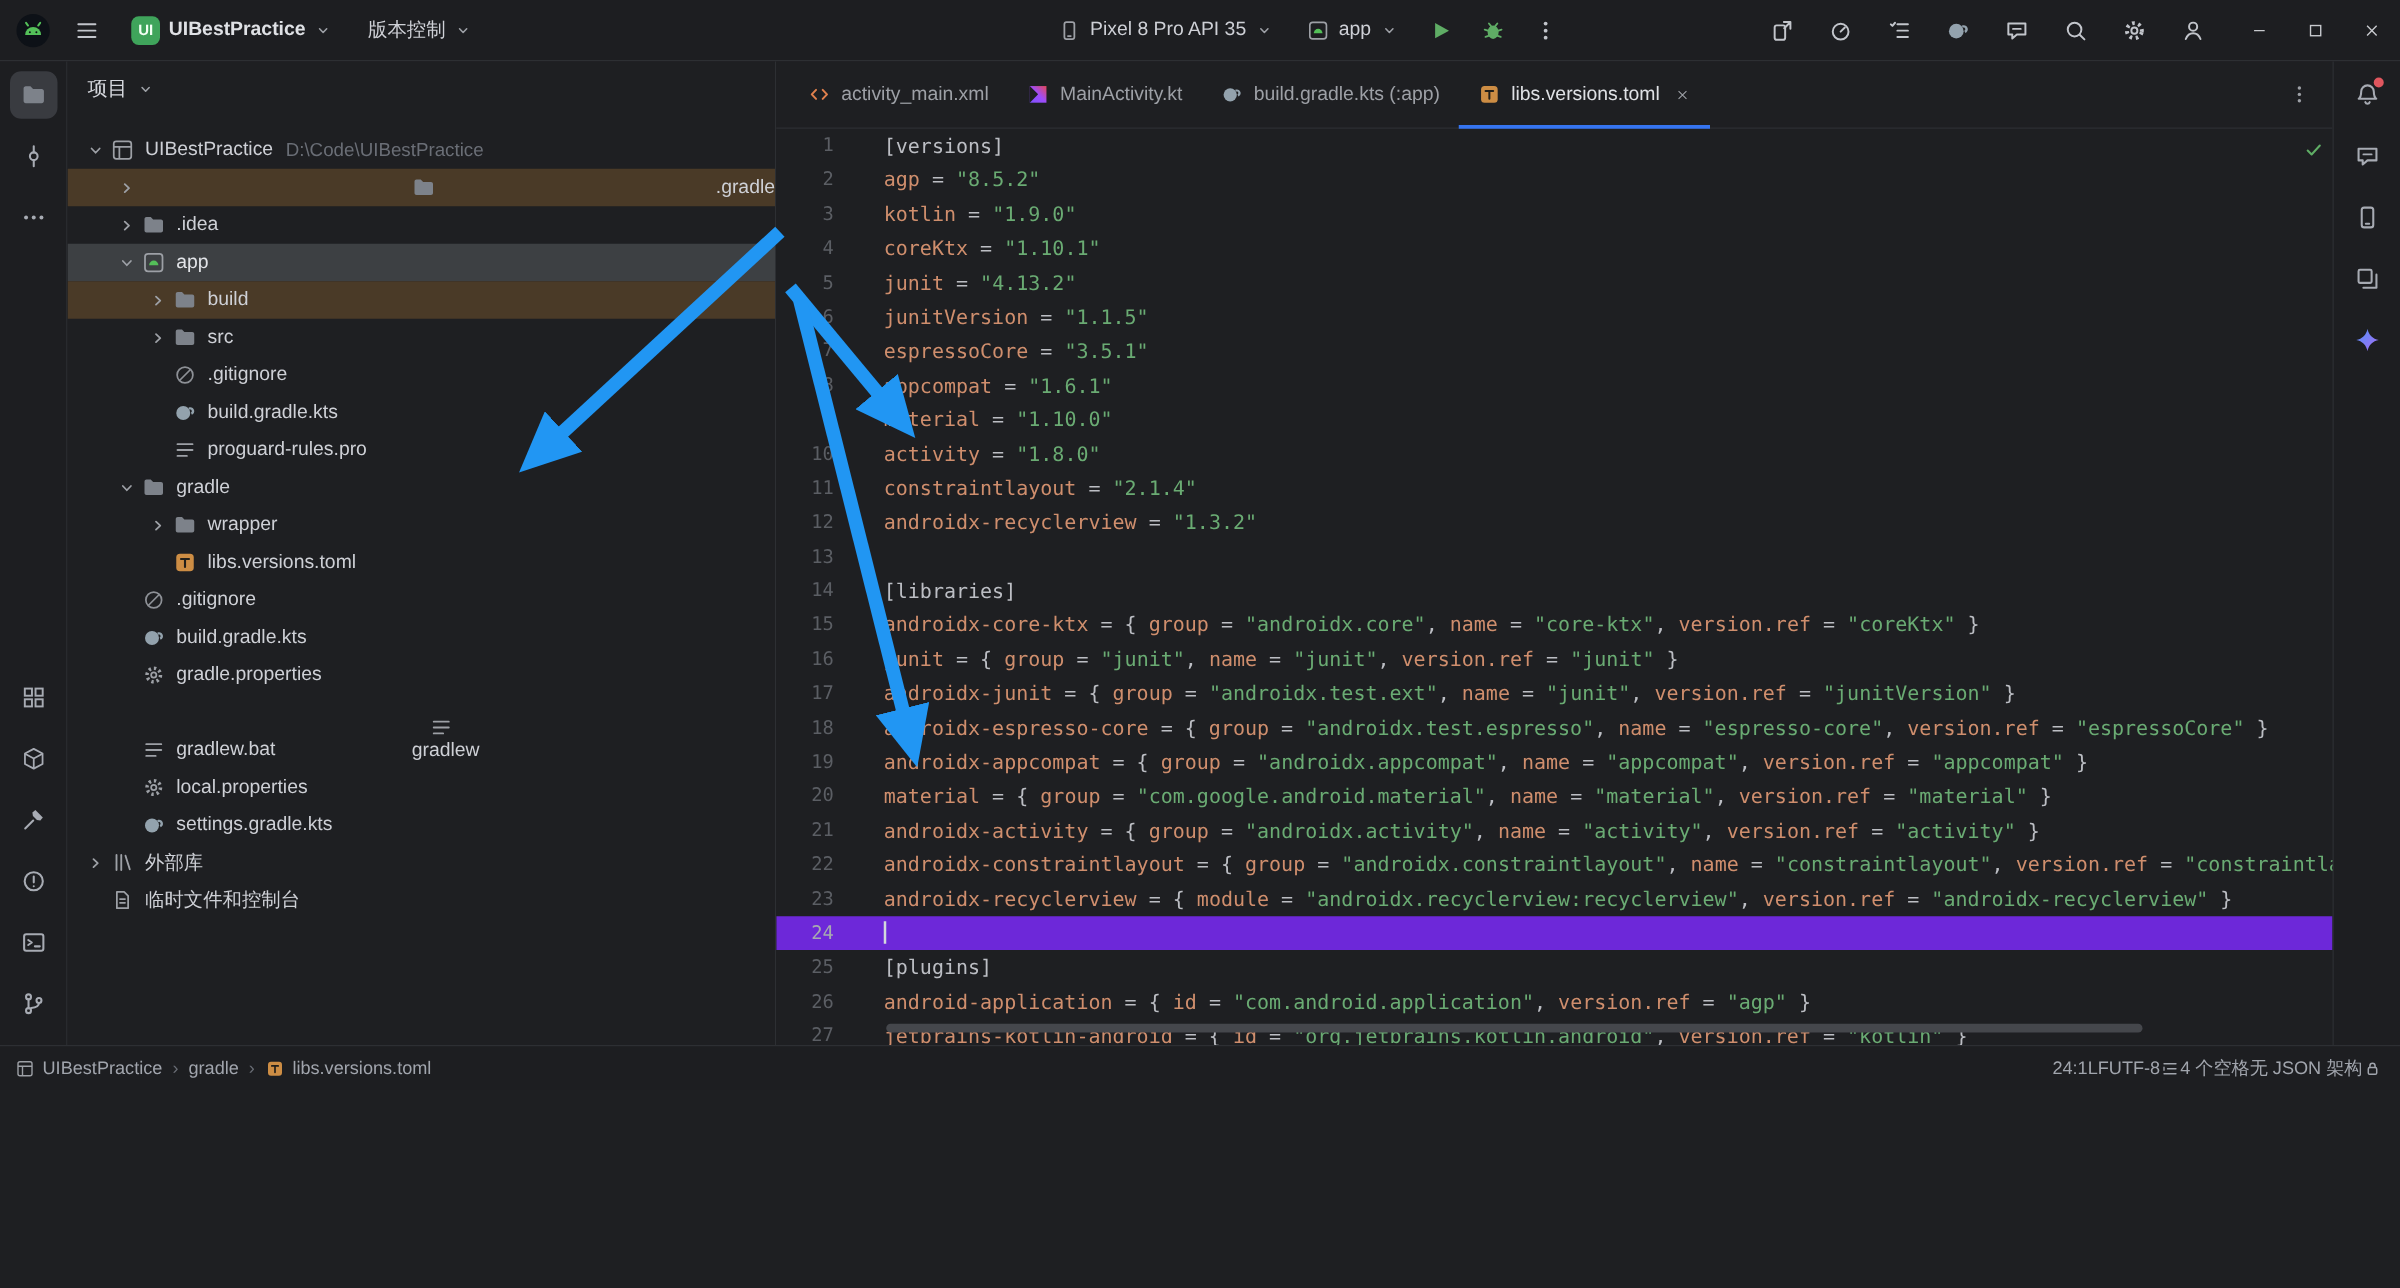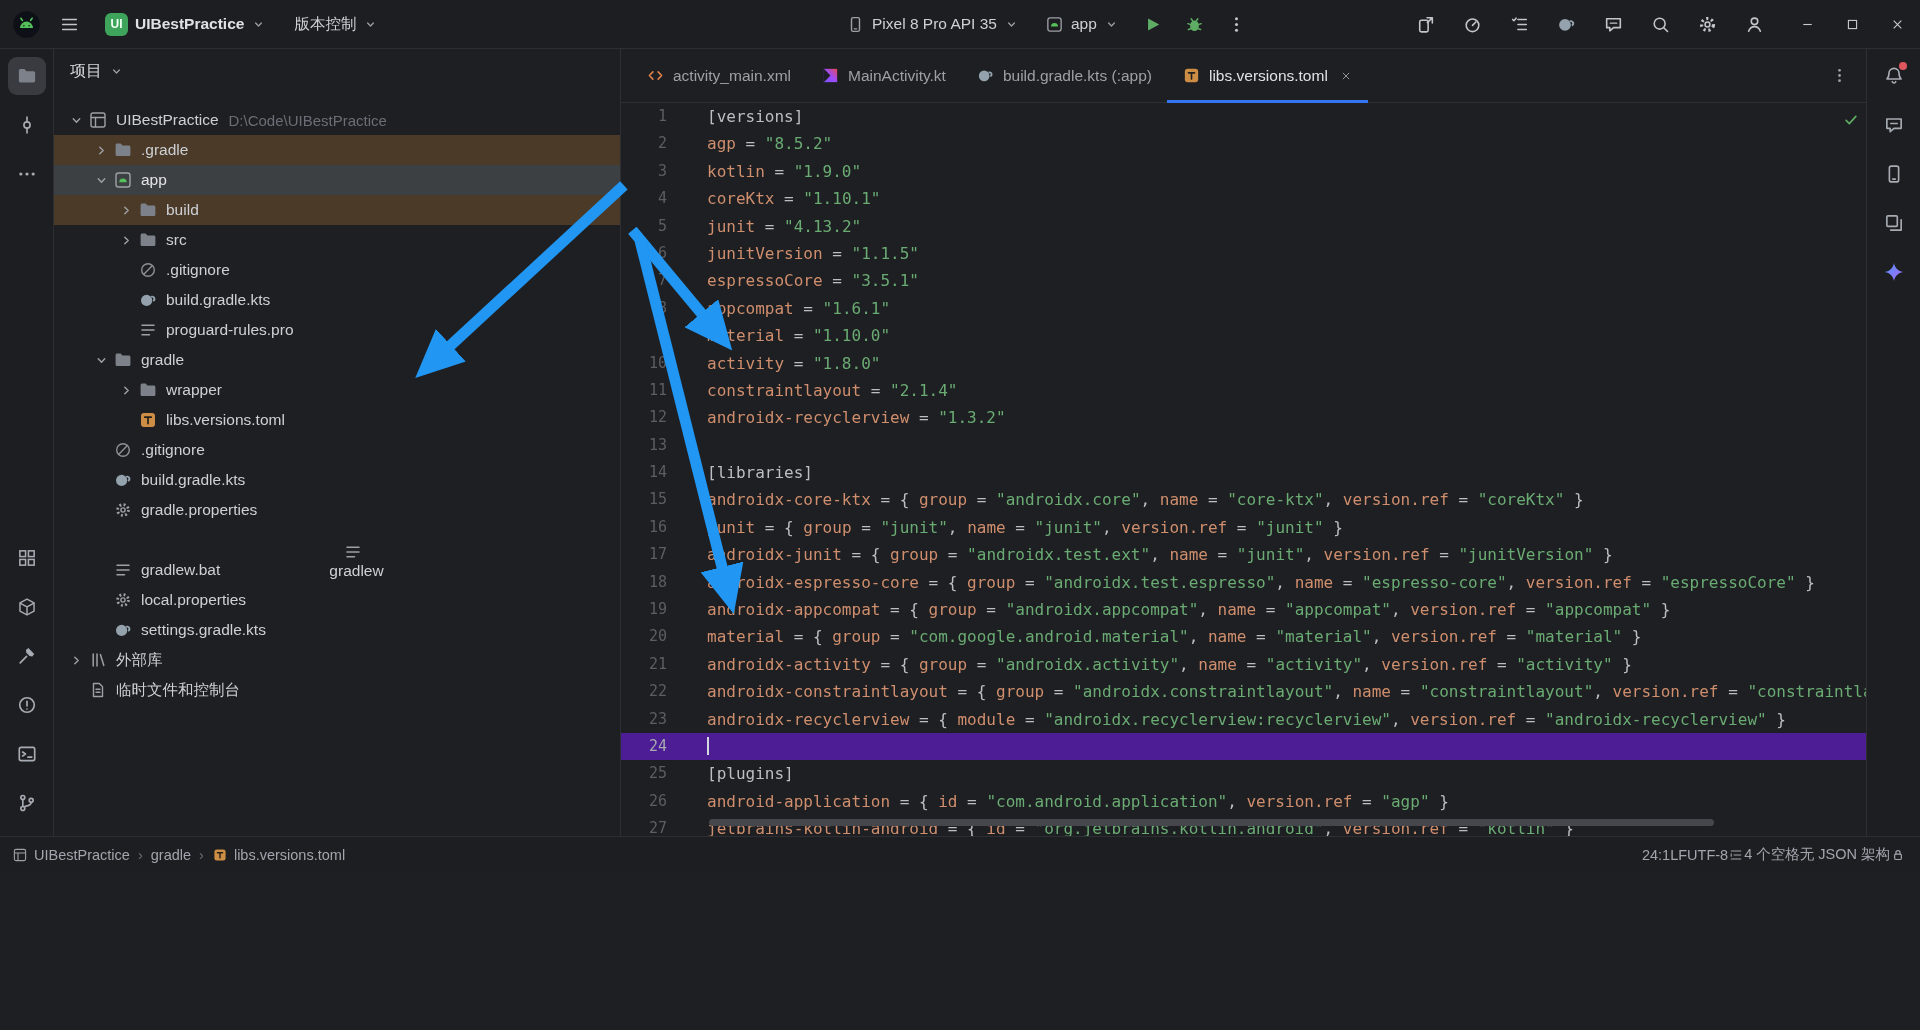--- a/index.html
+++ b/index.html
@@ -57,21 +57,21 @@
   .tabs{flex:0 0 54px;display:flex;align-items:stretch;padding-left:10px;border-bottom:1px solid #2d2f33;}
   .tab{display:flex;align-items:center;gap:8px;padding:0 15px;font-size:15.5px;color:#9da0a6;position:relative;white-space:nowrap;}
   .tab .i18{color:#9da0a6;}
   .tab.active{color:#dfe1e5;}
   .tab.active::after{content:'';position:absolute;left:0;right:0;bottom:-1px;height:3px;background:#3574f0;}
   .tab-close{width:14px;height:14px;display:inline-flex;margin-left:3px;color:#9da0a6;}
   .tabs-kebab{margin-left:auto;margin-right:14px;align-self:center;width:26px;height:26px;display:flex;align-items:center;justify-content:center;color:#9da0a6;}
   .tabs-kebab svg{width:19px;height:19px;}
   .editor-body{position:relative;flex:1;overflow:hidden;font-family:"DejaVu Sans Mono",monospace;}
   .code-row{display:flex;height:27.4px;line-height:27.4px;white-space:pre;}
-  .code-row.current{background:#4c1d95;}
+  .code-row.current{background:#6d28d9;}
   .ln{flex:0 0 86px;text-align:right;padding-right:40px;color:#5b5e64;font-size:15px;}
   .code-row.current .ln{color:#a7aab0;}
   .lt{font-size:16px;color:#bcbec4;}
   .c-key{color:#cf8e6d;}
   .c-str{color:#6aab73;}
   .c-sec{color:#bcbec4;}
   .caret{display:inline-block;width:2px;height:18px;background:#d4d7dd;vertical-align:-3px;}
   .inspect{position:absolute;top:8px;right:6px;width:18px;height:18px;display:inline-flex;}
   .hscroll{position:absolute;left:88px;width:1005px;bottom:10px;height:7px;background:#45474c;border-radius:4px;}
 
@@ -331,32 +331,45 @@
             </span>
             <span class="tree-icon">
               <svg viewBox="0 0 20 20" fill="none" stroke="#9da0a6" stroke-width="1.4">
                 <rect x="3" y="3" width="14" height="14" rx="2"></rect>
                 <path d="M3 7.5h14M7.5 7.5V17"></path>
               </svg>
             </span>
             <span class="tree-label">UIBestPractice</span>
             <span class="tree-path">D:\Code\UIBestPractice</span>
           </div>
-          <div class="tree-row hl-excluded" style="padding-left: 39px;">
+          <div class="tree-row hl-excluded" style="padding-left: 39px; justify-content: space-between;">
             <span class="chev">
               <svg viewBox="0 0 20 20" fill="none" stroke="currentColor" stroke-width="1.7" stroke-linecap="round" stroke-linejoin="round">
                 <path d="M8 6.2l4 3.8-4 3.8"></path>
               </svg>
             </span>
             <span class="tree-icon">
               <svg viewBox="0 0 20 20">
                 <path d="M2.6 5.2c0-.9.7-1.6 1.6-1.6h3.4l1.9 2h6.3c.9 0 1.6.7 1.6 1.6v7.2c0 .9-.7 1.6-1.6 1.6H4.2c-.9 0-1.6-.7-1.6-1.6z" fill="#7d828a"></path>
               </svg>
             </span>
             <span class="tree-label">.gradle</span>
+          </div>
+          <div class="tree-row" style="padding-left: 39px;">
+            <span class="chev">
+              <svg viewBox="0 0 20 20" fill="none" stroke="currentColor" stroke-width="1.7" stroke-linecap="round" stroke-linejoin="round">
+                <path d="M8 6.2l4 3.8-4 3.8"></path>
+              </svg>
+            </span>
+            <span class="tree-icon">
+              <svg viewBox="0 0 20 20">
+                <path d="M2.6 5.2c0-.9.7-1.6 1.6-1.6h3.4l1.9 2h6.3c.9 0 1.6.7 1.6 1.6v7.2c0 .9-.7 1.6-1.6 1.6H4.2c-.9 0-1.6-.7-1.6-1.6z" fill="#7d828a"></path>
+              </svg>
+            </span>
+            <span class="tree-label">.idea</span>
           </div>
           <div class="tree-row hl-selected" style="padding-left: 39px;">
             <span class="chev down">
               <svg viewBox="0 0 20 20" fill="none" stroke="currentColor" stroke-width="1.7" stroke-linecap="round" stroke-linejoin="round">
                 <path d="M8 6.2l4 3.8-4 3.8"></path>
               </svg>
             </span>
             <span class="tree-icon">
               <svg viewBox="0 0 20 20">
                 <rect x="3" y="3" width="14" height="14" rx="2.5" fill="none" stroke="#9da0a6" stroke-width="1.4"></rect>

